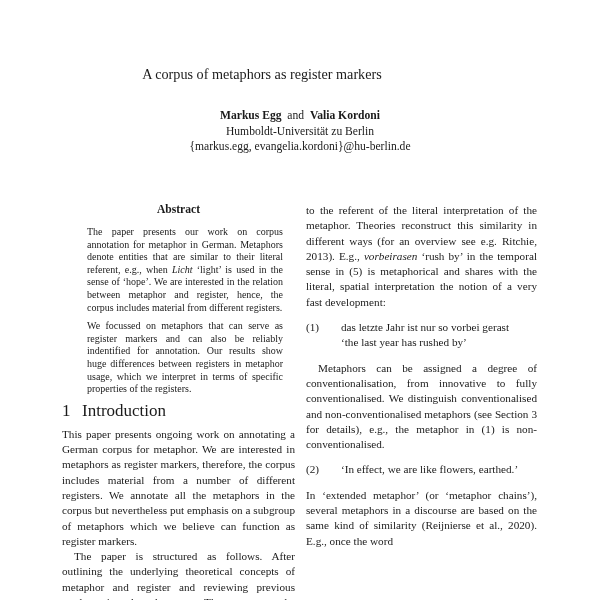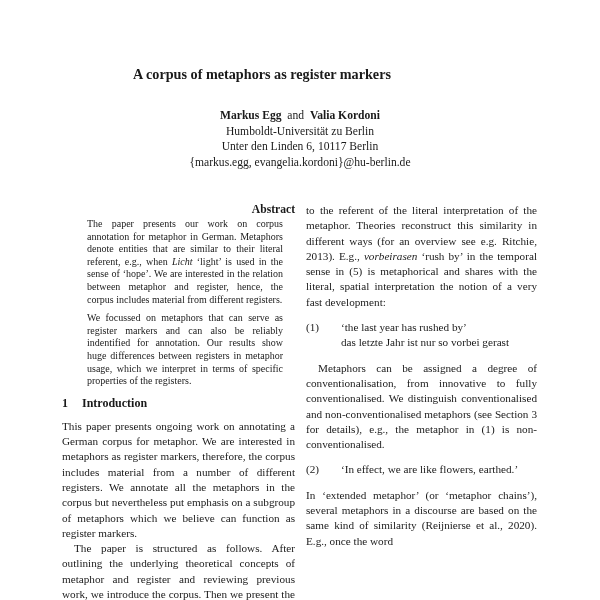--- a/index.html
+++ b/index.html
@@ -3,40 +3,40 @@
   <meta charset="utf-8">
   <style>
     html, body { margin: 0; padding: 0; background: #ffffff; }
     body {
       width: 600px; height: 600px; overflow: hidden; position: relative;
       font-family: "Liberation Serif", "DejaVu Serif", serif;
       color: #1a1a1a;
     }
     .title {
       position: absolute; left: 0; width: 524px; top: 66px;
-      text-align: center; font-weight: bold; font-size: 14.2px;
+      text-align: center; font-weight: normal; font-size: 14.2px;
     }
     .authors {
       position: absolute; left: 0; width: 600px; top: 108px;
       text-align: center; font-size: 11.6px; line-height: 15.5px;
     }
     .authors .names b { font-weight: bold; }
     .col-left { position: absolute; left: 62px; width: 233px; top: 203px; }
     .col-right { position: absolute; left: 306px; width: 231px; top: 203px; }
     .abstract-head {
-      text-align: right; font-weight: bold; font-size: 11.6px;
-      margin: 0 0 1px 0; line-height: 14px;
+      text-align: center; font-weight: bold; font-size: 11.6px;
+      margin: 0 0 9px 0; line-height: 14px;
     }
     .abstract {
       margin: 0 12px 0 25px; font-size: 10px; line-height: 12.6px;
       text-align: justify;
     }
     .abstract p { margin: 0 0 6px 0; }
     .section-head {
-      font-weight: bold; font-size: 12px; margin: 8px 0 9px 0; line-height: 14px;
+      font-weight: normal; font-size: 17px; margin: 8px 0 9px 0; line-height: 14px;
     }
     .section-head .num { display: inline-block; width: 20px; }
     .body-text { font-size: 11.2px; line-height: 15.3px; text-align: justify; }
     .body-text p { margin: 0; }
     .indent { text-indent: 12px; }
     .example { font-size: 11.2px; line-height: 15.3px; margin: 10px 0 10px 0; display: flex; }
     .example .exnum { width: 35px; flex: none; }
     .example .extext { flex: 1; }
     i { }
   </style>
@@ -45,21 +45,20 @@
 
 <div class="title">A corpus of metaphors as register markers</div>
 
 <div class="authors">
   <div class="names">
     <b>Markus Egg</b>&nbsp;
     <span>and</span>&nbsp;
     <b>Valia Kordoni</b>
   </div>
   <div>Humboldt-Universität zu Berlin</div>
-  <div>Unter den Linden 6, 10117 Berlin</div>
   <div>{markus.egg, evangelia.kordoni}@hu-berlin.de</div>
 </div>
 
 <div class="col-left">
   <div class="abstract-head">Abstract</div>
   <div class="abstract">
     <p><span>The paper presents our work on corpus annotation for metaphor in German. Metaphors denote entities that are similar to their literal referent, e.g., when </span><i>Licht</i><span> ‘light’ is used in the sense of ‘hope’. We are interested in the relation between metaphor and register, hence, the corpus includes material from different registers.</span></p>
     <p>We focussed on metaphors that can serve as register markers and can also be reliably indentified for annotation. Our results show huge differences between registers in metaphor usage, which we interpret in terms of specific properties of the registers.</p>
   </div>
   <div class="section-head">
@@ -69,22 +68,22 @@
     <p>This paper presents ongoing work on annotating a German corpus for metaphor. We are interested in metaphors as register markers, therefore, the corpus includes material from a number of different registers. We annotate all the metaphors in the corpus but nevertheless put emphasis on a subgroup of metaphors which we believe can function as register markers.</p>
     <p class="indent">The paper is structured as follows. After outlining the underlying theoretical concepts of metaphor and register and reviewing previous work, we introduce the corpus. Then we present the annotation results, which show huge differences in metaphor</p>
   </div>
 </div>
 
 <div class="col-right body-text">
   <p><span>to the referent of the literal interpretation of the metaphor. Theories reconstruct this similarity in different ways (for an overview see e.g. Ritchie, 2013). E.g., </span><i>vorbeirasen</i><span> ‘rush by’ in the temporal sense in (5) is metaphorical and shares with the literal, spatial interpretation the notion of a very fast development:</span></p>
   <div class="example">
     <span class="exnum">(1)</span>
     <div class="extext">
+      <div>das letzte Jahr ist nur so vorbei gerast</div>
       <div>‘the last year has rushed by’</div>
-      <div>das letzte Jahr ist nur so vorbei gerast</div>
     </div>
   </div>
   <p class="indent">Metaphors can be assigned a degree of conventionalisation, from innovative to fully conventionalised. We distinguish conventionalised and non-conventionalised metaphors (see Section 3 for details), e.g., the metaphor in (1) is non-conventionalised.</p>
   <div class="example">
     <span class="exnum">(2)</span>
     <div class="extext">
       <div>‘In effect, we are like flowers, earthed.’</div>
     </div>
   </div>
   <p><span>In ‘extended metaphor’ (or ‘metaphor chains’), several metaphors in a discourse are based on the same kind of similarity (Reijnierse et al., 2020). E.g., once the word </span></p>

